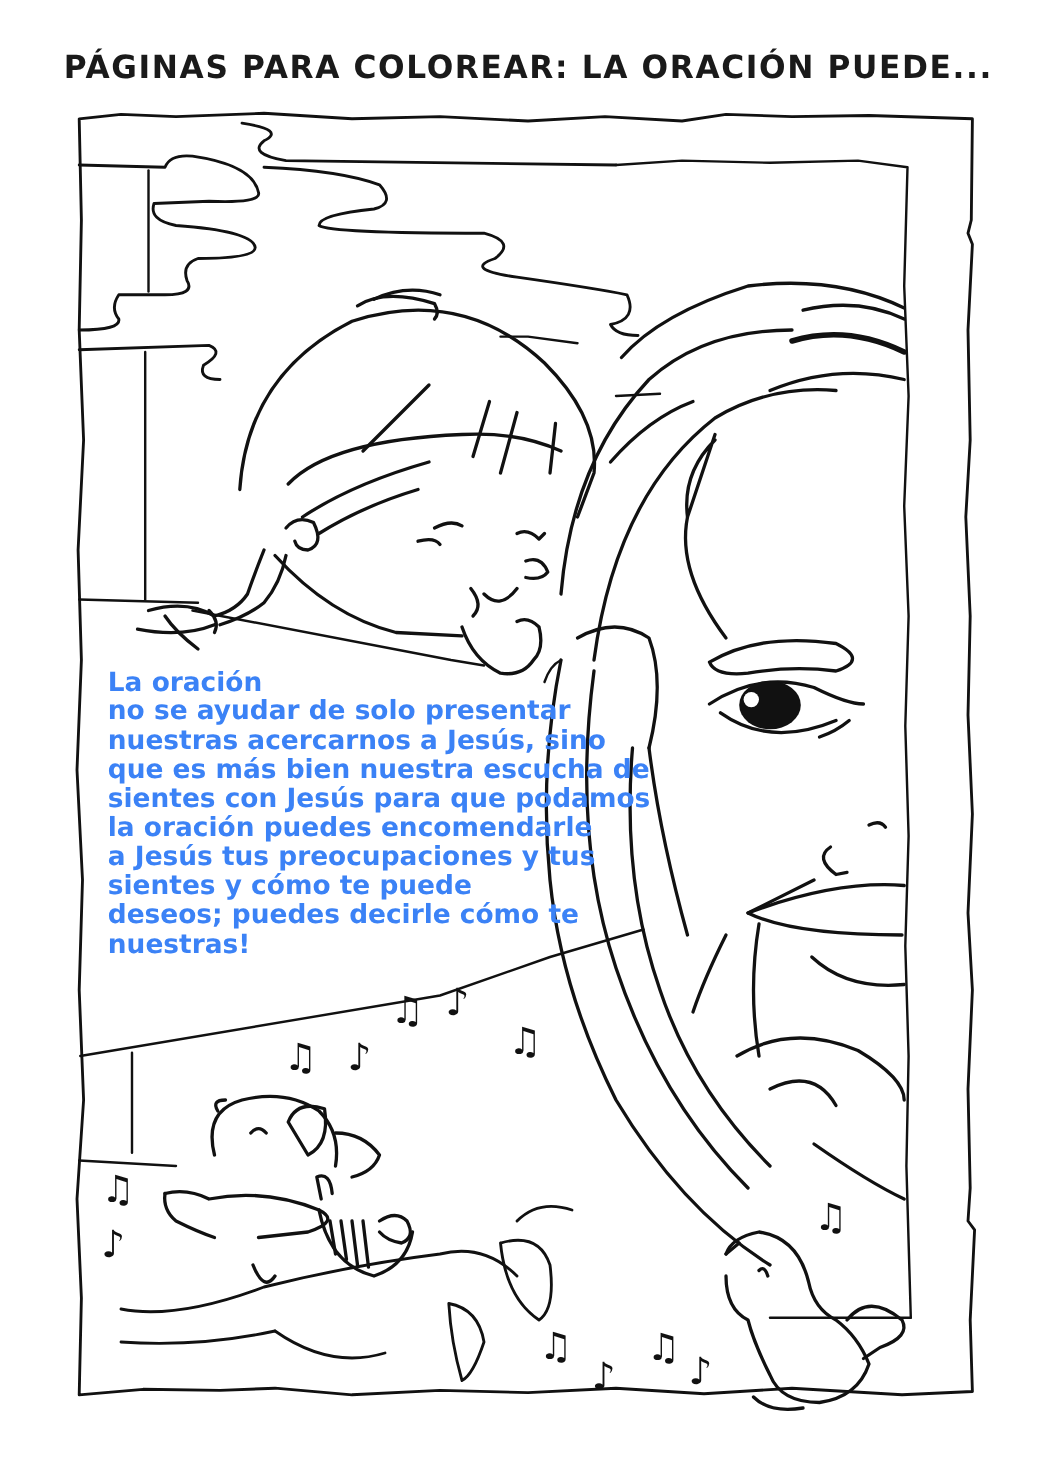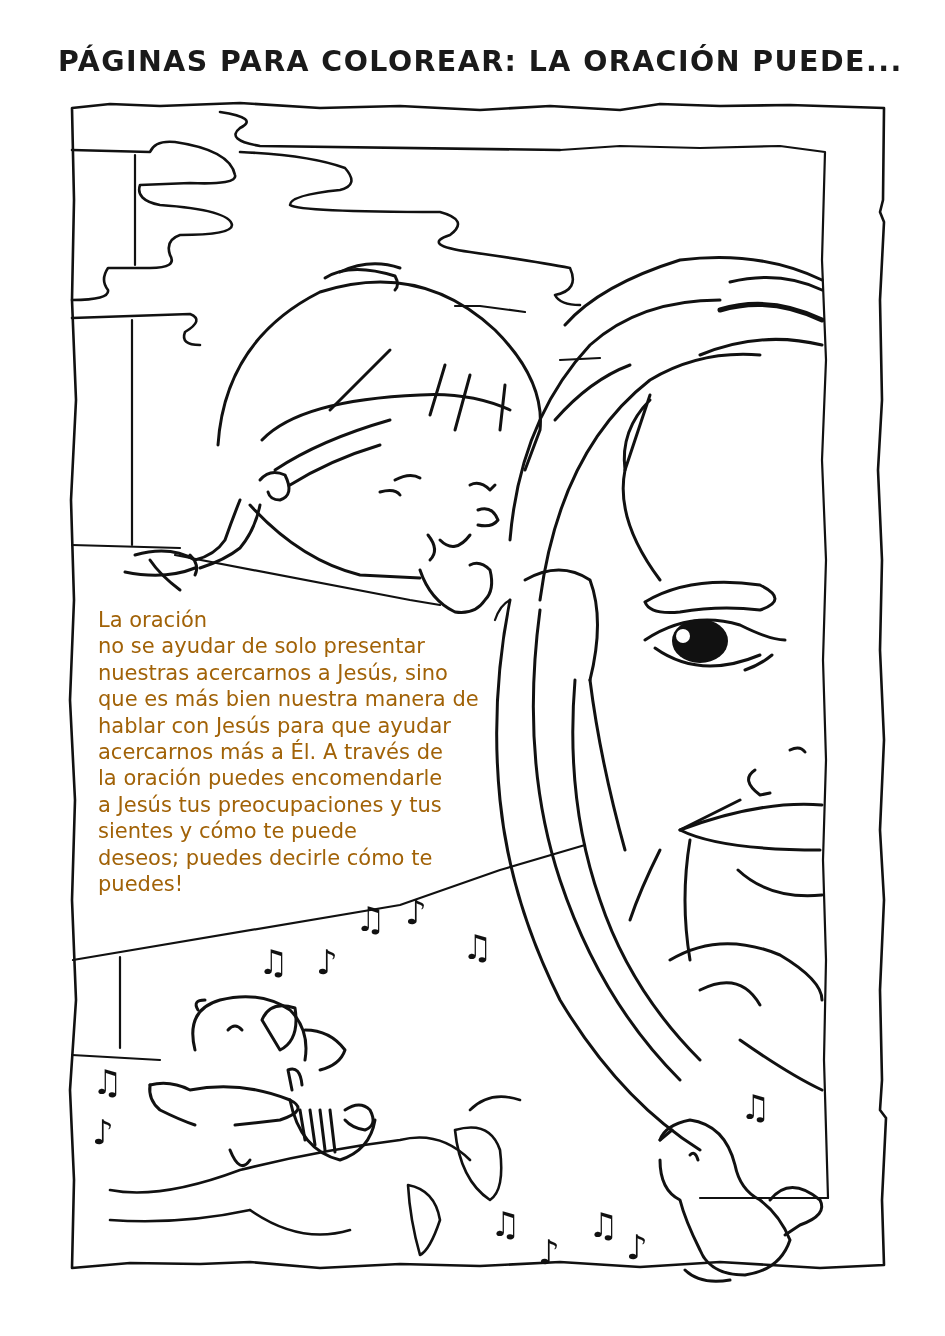--- a/index.html
+++ b/index.html
@@ -7,22 +7,22 @@
   .page-title {
     position: absolute; left: 58px; top: 44px; width: 840px;
     font-family: "DejaVu Sans", sans-serif; font-weight: bold;
     font-size: 29px; letter-spacing: 1.5px; color: #1a1a1a;
     white-space: nowrap; transform: scaleX(0.98); transform-origin: left;
   }
   .art { position: absolute; left: 0; top: 0; width: 945px; height: 1336px; }
   .art path, .art line, .art polyline { fill: none; stroke: #111; stroke-linecap: round; stroke-linejoin: round; }
   .body-text {
     position: absolute; left: 98px; top: 607px; width: 420px;
-    font-family: "DejaVu Sans", sans-serif; font-weight: normal;
-    font-size: 21px; line-height: 26.4px; color: #a16207;
+    font-family: "DejaVu Sans", sans-serif; font-weight: bold;
+    font-size: 24px; line-height: 26.4px; color: #3b82f6;
     background: transparent;
   }
   .body-text .line { display: block; white-space: nowrap; }
   .note { font-family: "DejaVu Sans", sans-serif; font-size: 34px; position: absolute; color: #111; line-height: 1; }
 </style>
 </head>
 <body>
 
 <div class="page-title">PÁGINAS PARA COLOREAR: LA ORACIÓN PUEDE...</div>
 
@@ -176,21 +176,20 @@
   <span class="note" style="left:490px;top:1207px;">♫</span>
   <span class="note" style="left:538px;top:1235px;">♪</span>
   <span class="note" style="left:588px;top:1208px;">♫</span>
   <span class="note" style="left:626px;top:1230px;">♪</span>
 </div>
 
 <div class="body-text">
   <span class="line">La oración</span>
   <span class="line">no se ayudar de solo presentar</span>
   <span class="line">nuestras acercarnos a Jesús, sino</span>
-  <span class="line">que es más bien nuestra manera de</span>
-  <span class="line">hablar con Jesús para que ayudar</span>
-  <span class="line">acercarnos más a Él. A través de</span>
+  <span class="line">que es más bien nuestra escucha de</span>
+  <span class="line">sientes con Jesús para que podamos</span>
   <span class="line">la oración puedes encomendarle</span>
   <span class="line">a Jesús tus preocupaciones y tus</span>
   <span class="line">sientes y cómo te puede</span>
   <span class="line">deseos; puedes decirle cómo te</span>
-  <span class="line">puedes!</span>
+  <span class="line">nuestras!</span>
 </div>
 
 </body></html>

